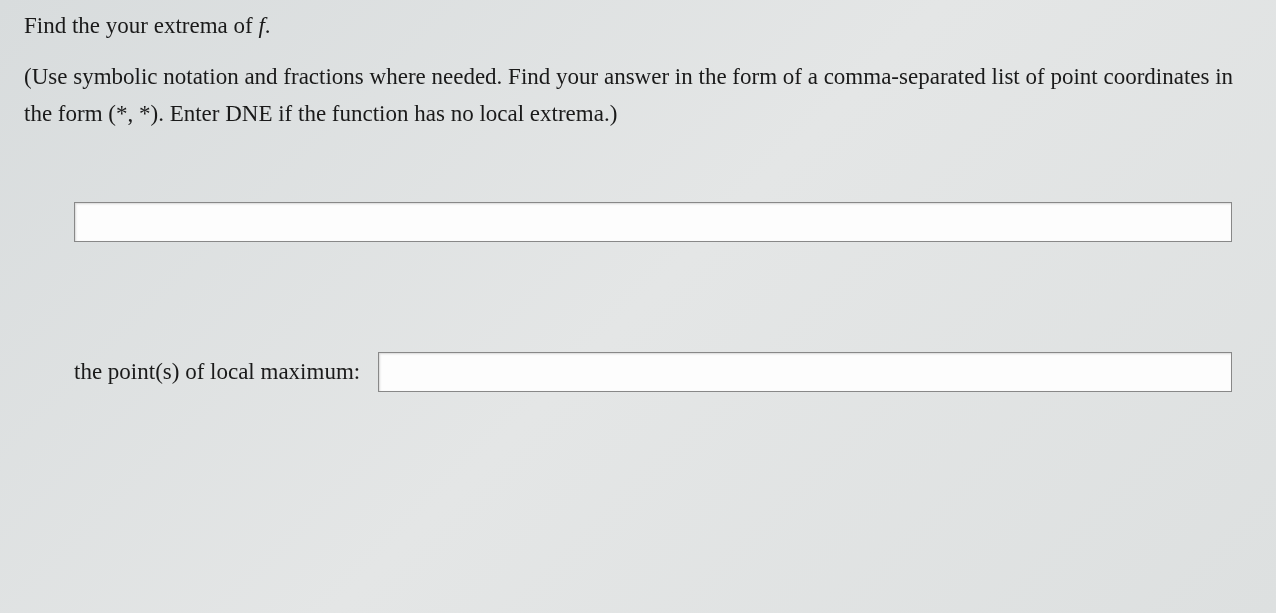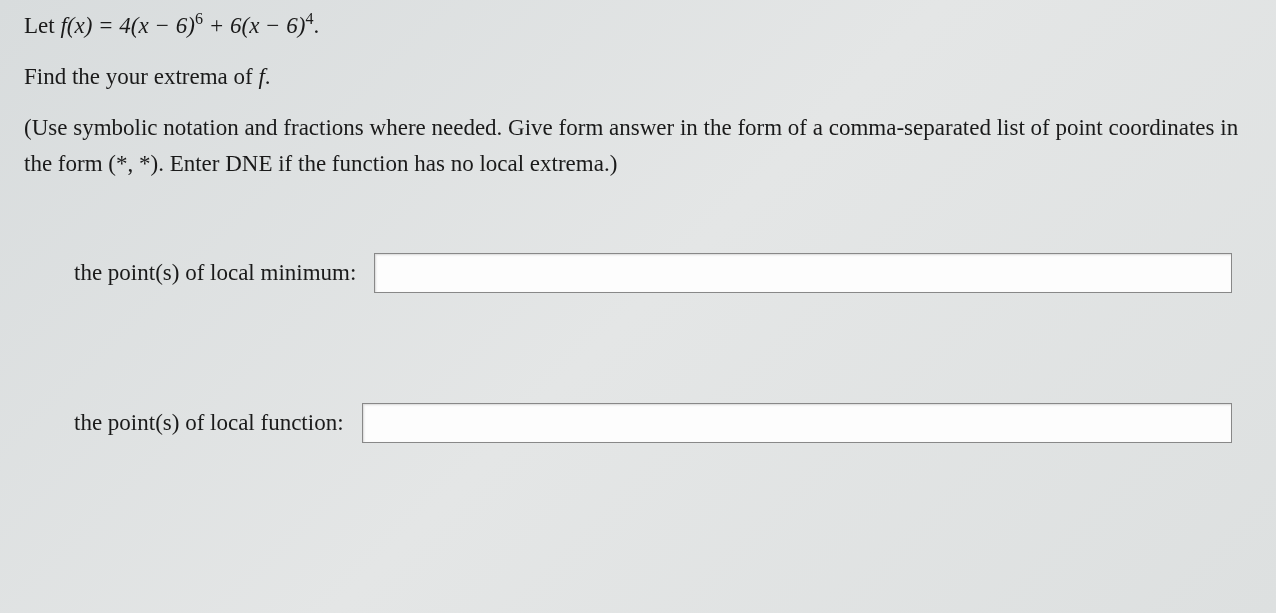--- a/index.html
+++ b/index.html
@@ -57,29 +57,25 @@
       font-size: 0.7em;
       vertical-align: super;
       line-height: 0;
     }
   </style>
 </head>
 <body>
 
 <div class="problem-text">
   <div class="problem-line">
-    <span>Let </span><span class="italic">f(x) = 4(x − 6)</span><sup>6</sup><span class="italic"> + 6(x − 6)</span><sup>4</sup><span>.</span>
-  </div>
-  <div class="problem-line">
     <span>Find the your extrema of </span><span class="italic">f</span><span>.</span>
   </div>
-  <div class="instructions">(Use symbolic notation and fractions where needed. Give form answer in the form of a comma-separated list of point coordinates in the form (*, *). Enter DNE if the function has no local extrema.)</div>
+  <div class="instructions">(Use symbolic notation and fractions where needed. Find your answer in the form of a comma-separated list of point coordinates in the form (*, *). Enter DNE if the function has no local extrema.)</div>
 </div>
 
 <div class="answer-row">
-  <span class="answer-label">the point(s) of local minimum:</span>
   <input type="text" class="answer-input" value="" style="">
 </div>
 
 <div class="answer-row">
-  <span class="answer-label">the point(s) of local function:</span>
+  <span class="answer-label">the point(s) of local maximum:</span>
   <input type="text" class="answer-input" value="" style="">
 </div>
 
 </body></html>

